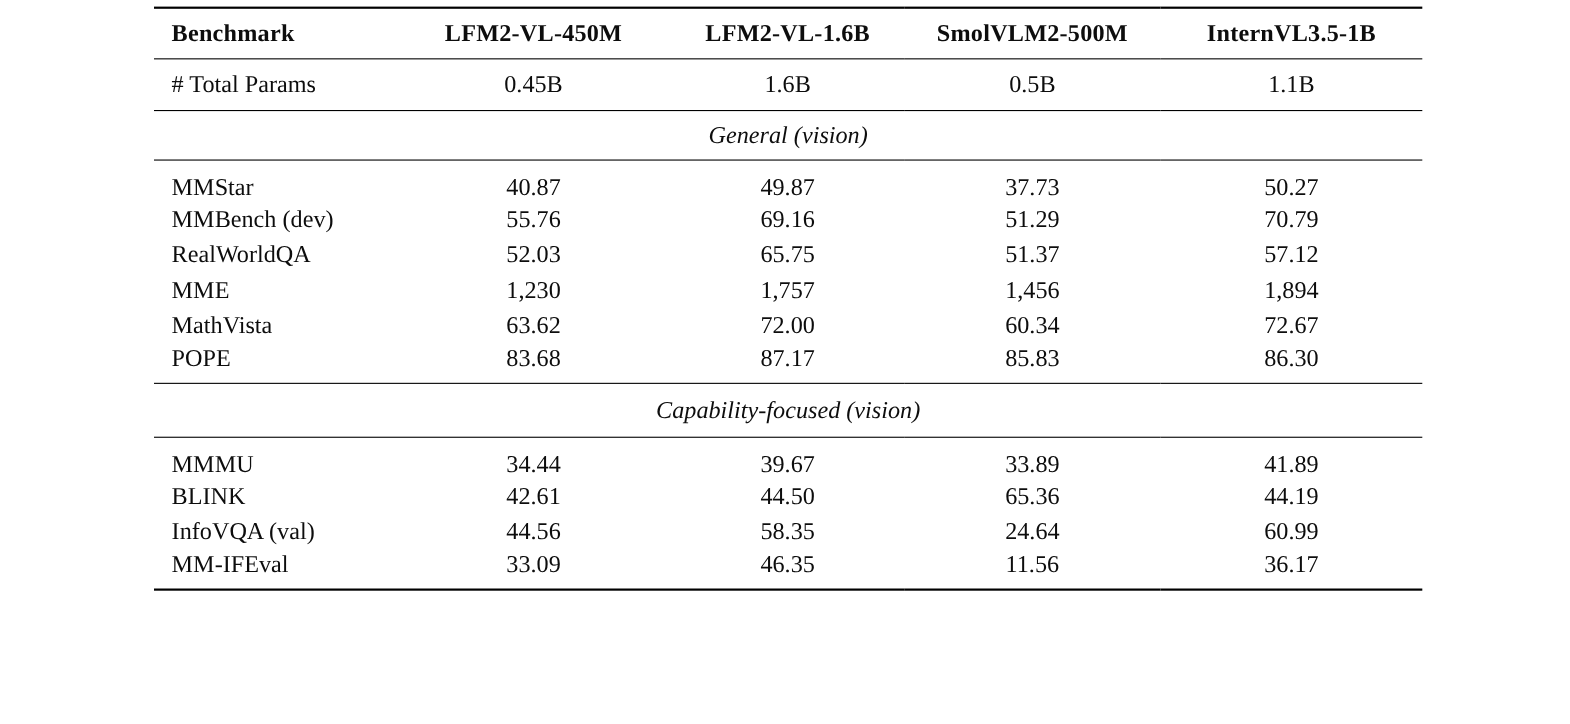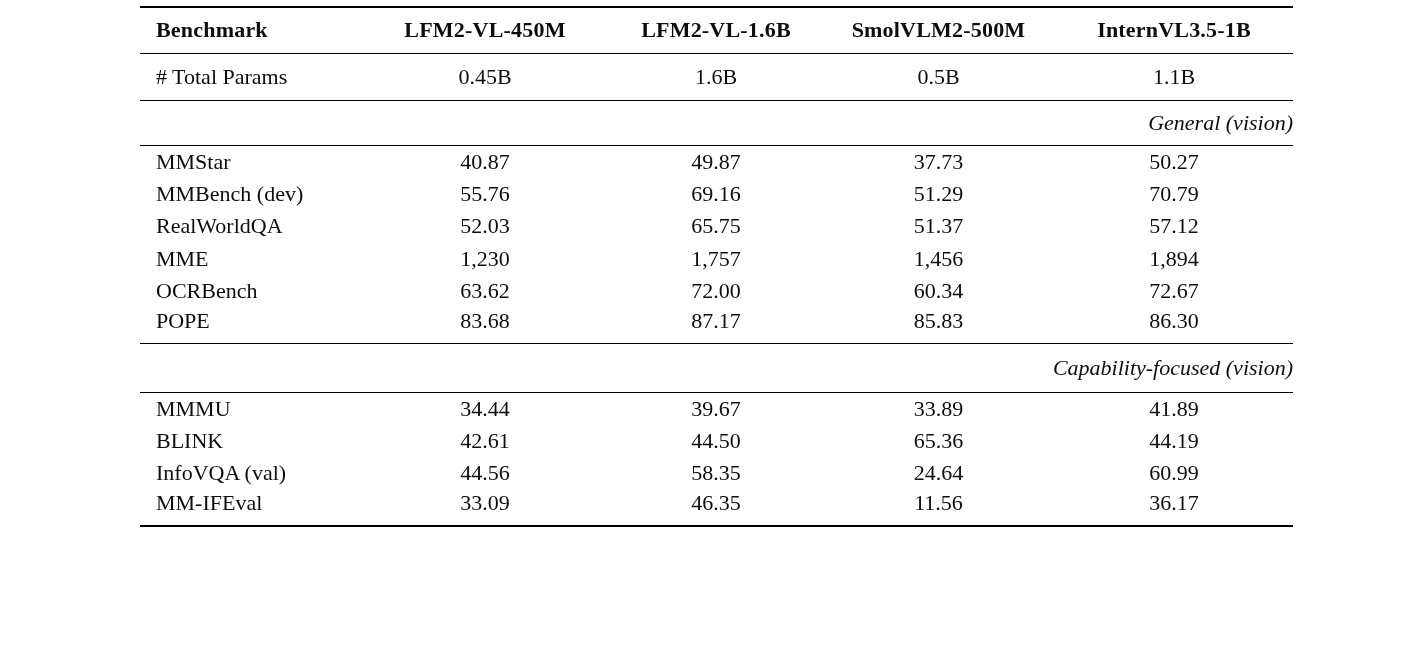--- a/index.html
+++ b/index.html
@@ -46,26 +46,26 @@
   }
   tr.params-row {
     height: 47px;
     border-bottom: 1.5px solid #000;
   }
   tr.section-row {
     border-bottom: 1.5px solid #000;
   }
   tr.section-row td {
     font-style: italic;
-    text-align: right;
+    text-align: center;
   }
   tr.section-row.s1 td { height: 44px; }
   tr.section-row.s2 td { height: 48px; }
   tr.data-row { height: 32.5px; }
-  tr.data-row.block-first td { padding-top: 1px; }
+  tr.data-row.block-first td { padding-top: 11px; }
   tr.data-row.block-last td { padding-bottom: 9px; }
   tr.data-row.rule-after { border-bottom: 1.5px solid #000; }
 </style>
 </head>
 <body>
 
 <div class="table-wrap">
   <table>
     <colgroup>
       <col style="width:220px">
@@ -118,21 +118,21 @@
         <td>57.12</td>
       </tr>
       <tr class="data-row">
         <td class="bench">MME</td>
         <td>1,230</td>
         <td>1,757</td>
         <td>1,456</td>
         <td>1,894</td>
       </tr>
       <tr class="data-row">
-        <td class="bench">OCRBench</td>
+        <td class="bench">MathVista</td>
         <td>63.62</td>
         <td>72.00</td>
         <td>60.34</td>
         <td>72.67</td>
       </tr>
       <tr class="data-row block-last rule-after">
         <td class="bench">POPE</td>
         <td>83.68</td>
         <td>87.17</td>
         <td>85.83</td>

